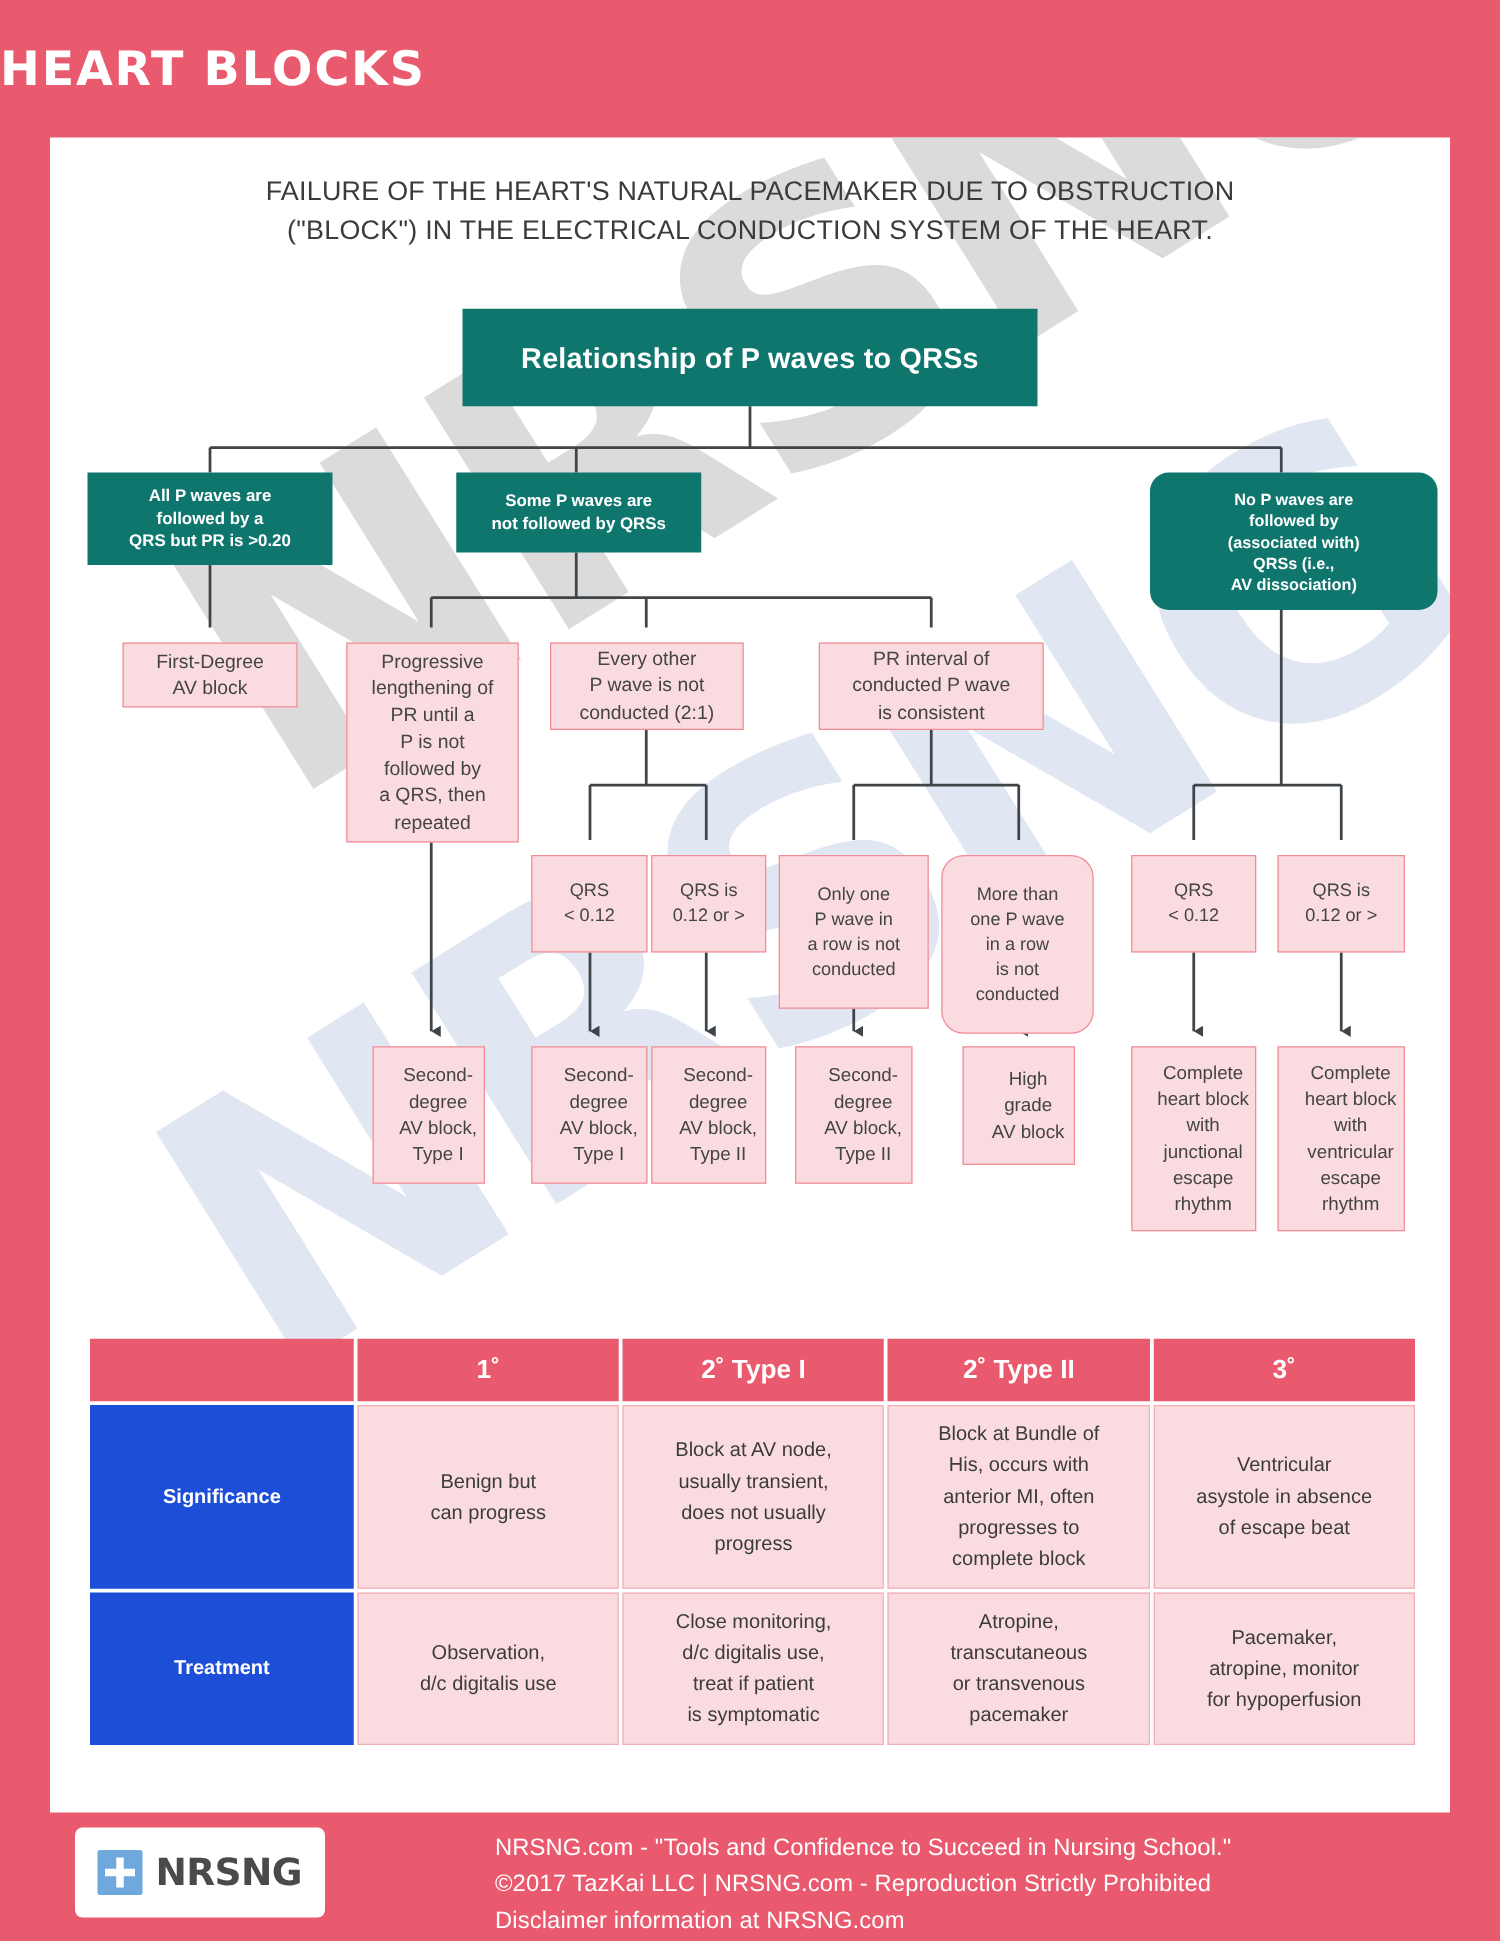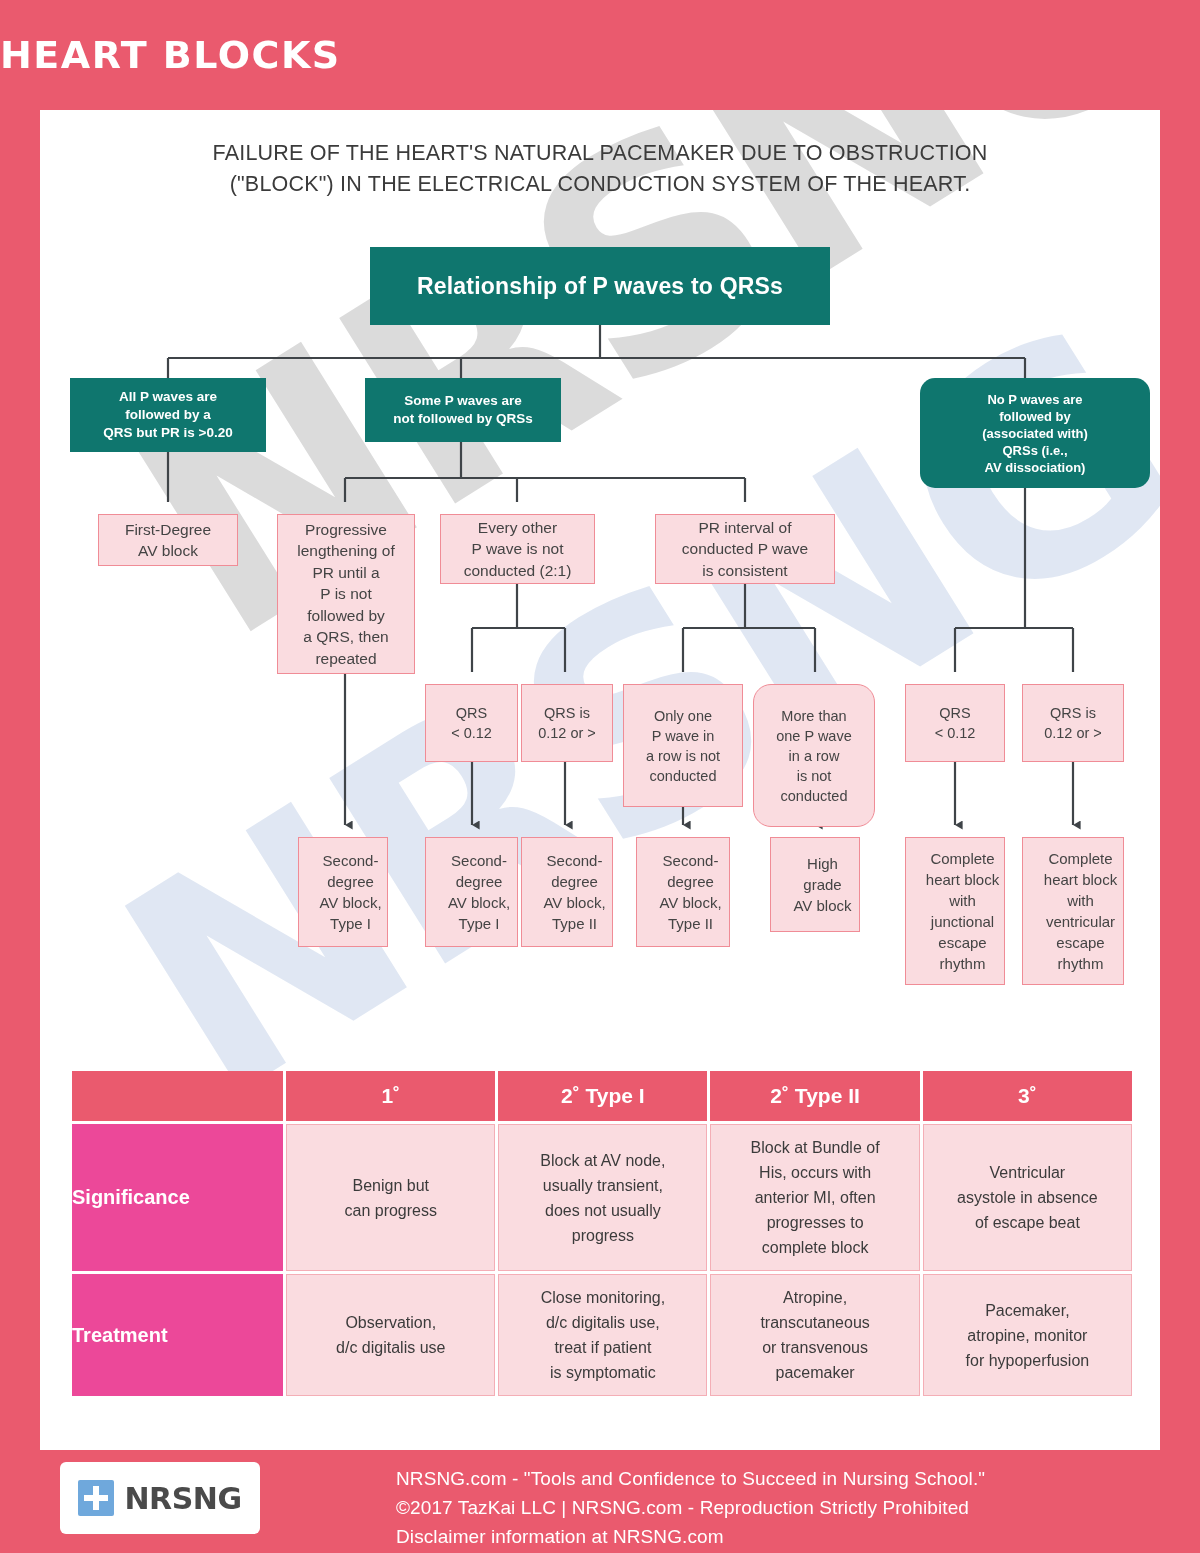--- a/index.html
+++ b/index.html
@@ -70,22 +70,22 @@
     position:absolute;left:29px;top:958px;width:1066px;
     border-collapse:separate;border-spacing:3px;
   }
   #tbl th,#tbl td{padding:0;margin:0;}
   #tbl th{
     background:#EA5A6E;color:#fff;height:50px;
     font-size:21px;font-weight:bold;text-align:center;vertical-align:middle;
   }
   #tbl th.blank{background:#EA5A6E;}
   #tbl td.rowhdr{
-    background:#ec4899;color:#fff;font-size:20px;font-weight:bold;
-    vertical-align:middle;
+    background:#1d4ed8;color:#fff;font-size:16px;font-weight:bold;
+    text-align:center;vertical-align:middle;
   }
   #tbl td.cell{
     background:#FADCE0;border:1.5px solid #F4AEB6;
     color:#3b3b3b;font-size:16px;line-height:25px;
     text-align:center;vertical-align:middle;padding:10px 8px;
   }
   #tbl col.c0{width:212px;}
   #tbl col.c1,#tbl col.c2,#tbl col.c3,#tbl col.c4{width:210px;}
   
   #footer{

